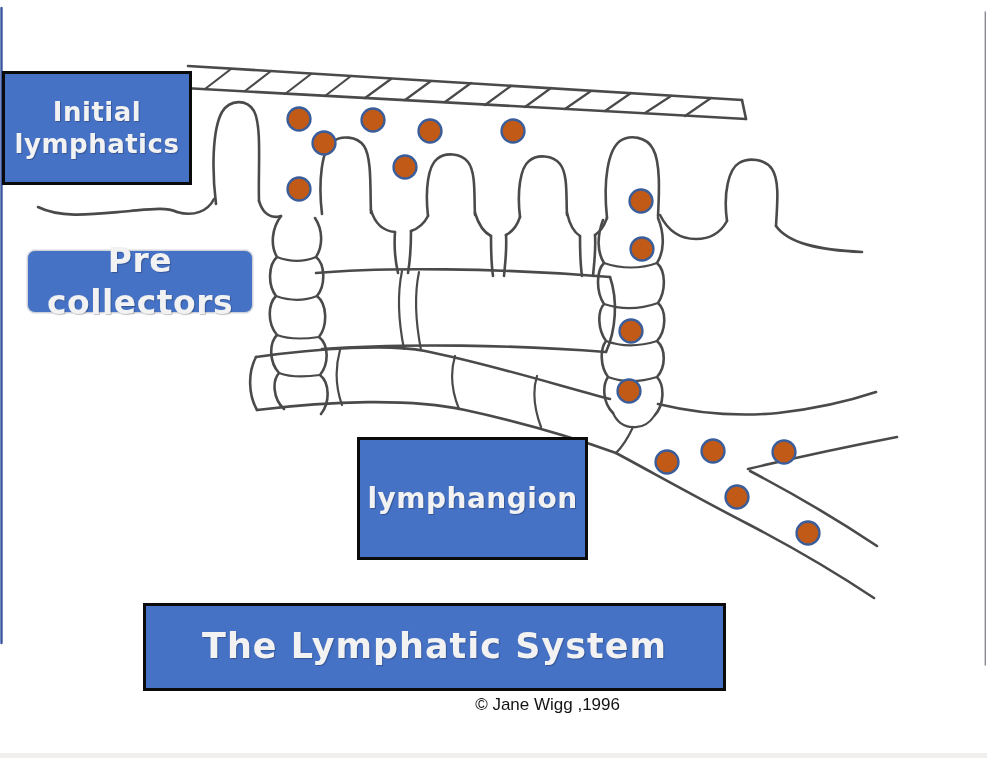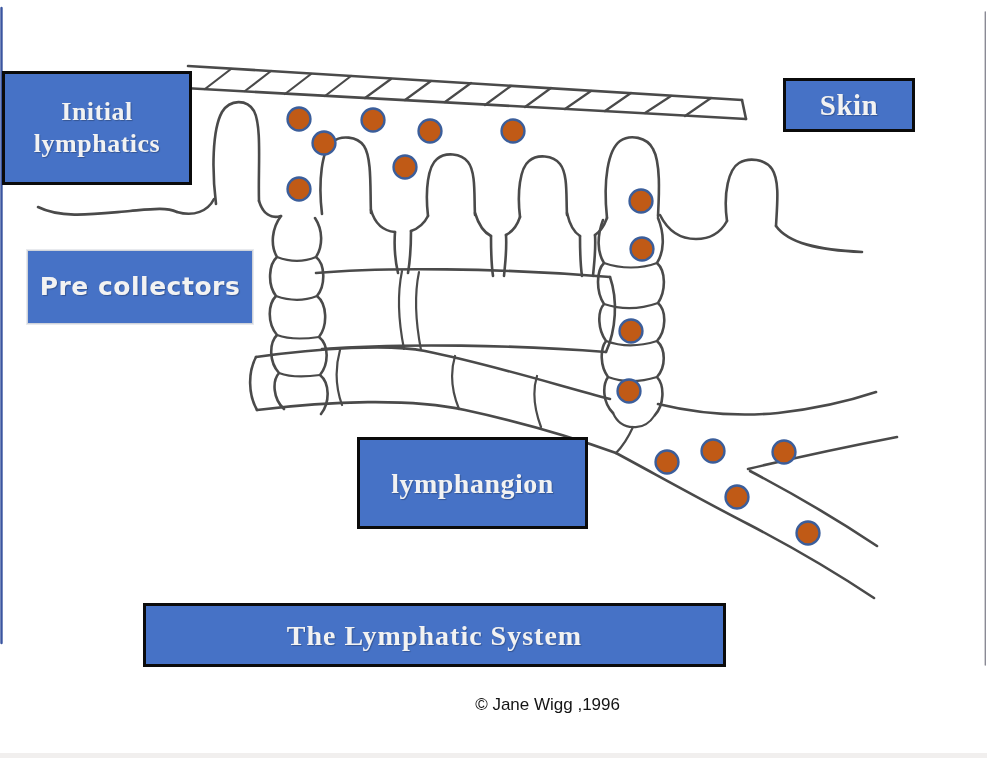--- a/index.html
+++ b/index.html
@@ -17,21 +17,21 @@
     color:var(--box-text,#F2F2F2);
     display:flex;align-items:center;justify-content:center;
     text-align:center;
     font-weight:bold;
     letter-spacing:0.5px;
     text-shadow:1px 1px 1px rgba(0,0,0,0.25);
     box-sizing:border-box;
     z-index:3;
   }
   .label-box .txt{white-space:pre-line;line-height:1.25;}
-  .bordered{border:3px solid #0b0b0b;font-family:Liberation Serif, serif;}
+  .bordered{border:3px solid #0b0b0b;}
   .soft{border:1px solid #cfd3da;box-shadow:0 0 0 1px #e8eaee;}
   #credit{
     position:absolute;left:300px;top:695px;width:320px;
     text-align:right;
     font-family:"Liberation Sans",sans-serif;
     font-size:17px;color:#141414;z-index:3;
   }
   #bottom-strip{
     position:absolute;left:0;top:753px;width:987px;height:5px;
     background:#f1efee;z-index:1;
@@ -137,33 +137,30 @@
           <circle cx="808" cy="533" r="11.5" fill="#C05A16" stroke="#3B5E9B" stroke-width="2.3"></circle>
         </g>
     </g>
   </svg>
 
   <div class="label-box bordered" style="left:2px;top:71px;width:190px;height:114px;font-size:26px;">
     <span class="txt">Initial
 lymphatics</span>
   </div>
 
-  <div class="label-box bordered" style="left:783px;top:78px;width:132px;height:54px;font-size:29px;">
-    <span class="txt">Skin</span>
-  </div>
 
-  <div class="label-box soft" style="left:27px;top:250px;width:226px;height:74px;font-size:25px;">
+  <div class="label-box soft" style="left:27px;top:250px;width:226px;height:63px;font-size:33px;border-radius:8px;">
     <span class="txt">Pre collectors</span>
   </div>
 
 
-  <div class="label-box bordered" style="left:357px;top:437px;width:231px;height:92px;font-size:28px;">
+  <div class="label-box bordered" style="left:357px;top:437px;width:231px;height:123px;font-size:28px;">
     <span class="txt">lymphangion</span>
   </div>
 
-  <div class="label-box bordered" style="left:143px;top:603px;width:583px;height:64px;font-size:28px;letter-spacing:1px;">
+  <div class="label-box bordered" style="left:143px;top:603px;width:583px;height:88px;font-size:35px;letter-spacing:1px;">
     <span class="txt">The Lymphatic System</span>
   </div>
 
   <div id="credit">© Jane Wigg ,1996</div>
 
   <div id="bottom-strip"></div>
 </div>
 
 </body></html>

